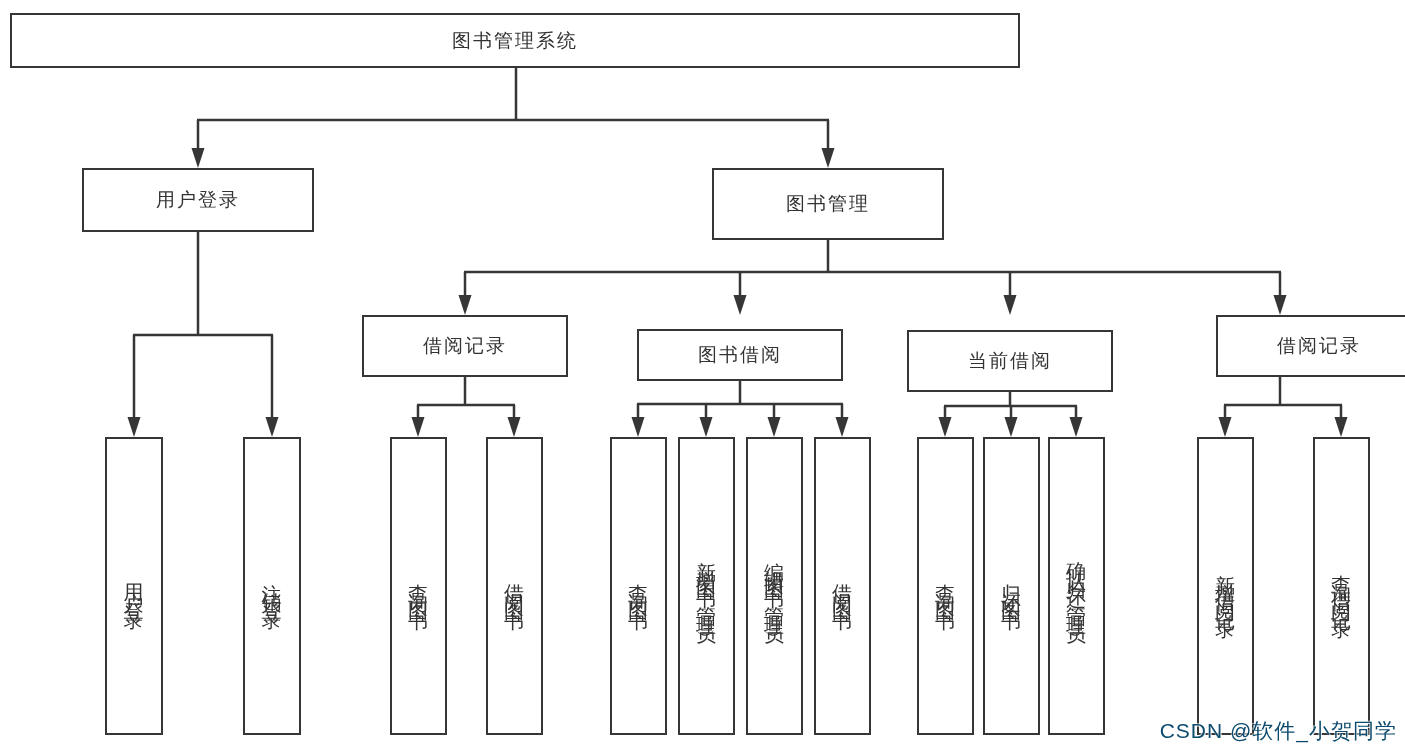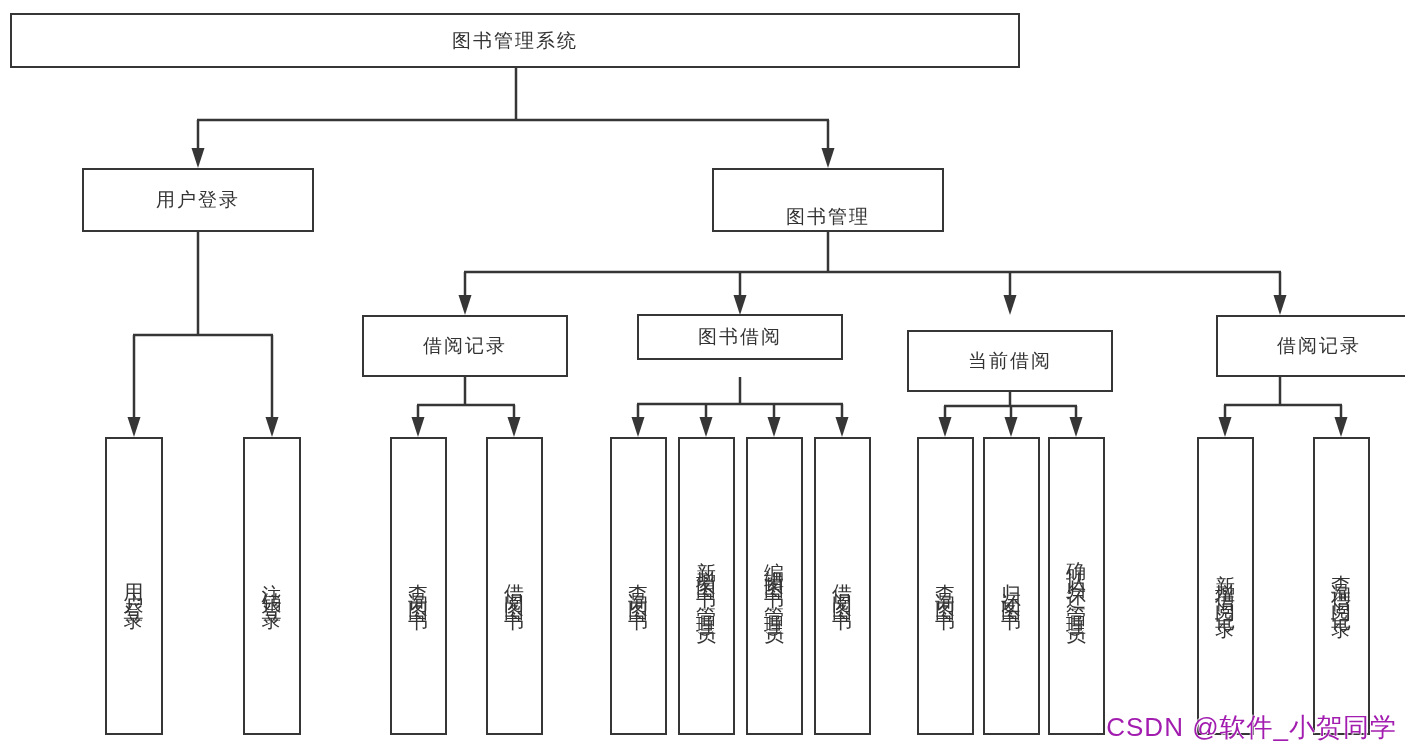--- a/index.html
+++ b/index.html
@@ -42,22 +42,22 @@
     writing-mode: vertical-rl;
     text-orientation: mixed;
     font-size: 20px;
     letter-spacing: 9px;
     line-height: 1.0;
   }
   .watermark {
     position: absolute;
     right: 8px;
     bottom: 2px;
-    font-size: 26px;
-    color: #a21caf;
+    font-size: 21px;
+    color: #0c4a6e;
     letter-spacing: 1px;
     white-space: nowrap;
     z-index: 3;
     text-shadow: 1px 1px 0 rgba(255,255,255,0.9), -1px -1px 0 rgba(255,255,255,0.6);
   }
 </style>
 </head>
 <body>
 
 <div id="stage">
@@ -124,28 +124,28 @@
     <polygon points="1334.5,417 1347.5,417 1341,437" stroke="none"></polygon>
   </svg>
 
   <div class="node hnode" style="left:10px; top:13px; width:1010px; height:55px;">
     <span>图书管理系统</span>
   </div>
 
   <div class="node hnode" style="left:82px; top:168px; width:232px; height:64px;">
     <span>用户登录</span>
   </div>
-  <div class="node hnode" style="left:712px; top:168px; width:232px; height:64px;align-items:flex-end;">
+  <div class="node hnode" style="left:712px; top:168px; width:232px; height:72px;">
     <span>图书管理</span>
   </div>
 
   <div class="node hnode" style="left:362px; top:315px; width:206px; height:62px;">
     <span>借阅记录</span>
   </div>
-  <div class="node hnode" style="left:637px; top:314px; width:206px; height:46px;">
+  <div class="node hnode" style="left:637px; top:329px; width:206px; height:52px;">
     <span>图书借阅</span>
   </div>
   <div class="node hnode" style="left:907px; top:330px; width:206px; height:62px;">
     <span>当前借阅</span>
   </div>
   <div class="node hnode" style="left:1177px; top:315px; width:206px; height:62px;margin-left:39px;">
     <span>借阅记录</span>
   </div>
 
   <div class="node vnode" style="left:105px; top:437px; width:58px; height:298px;">

